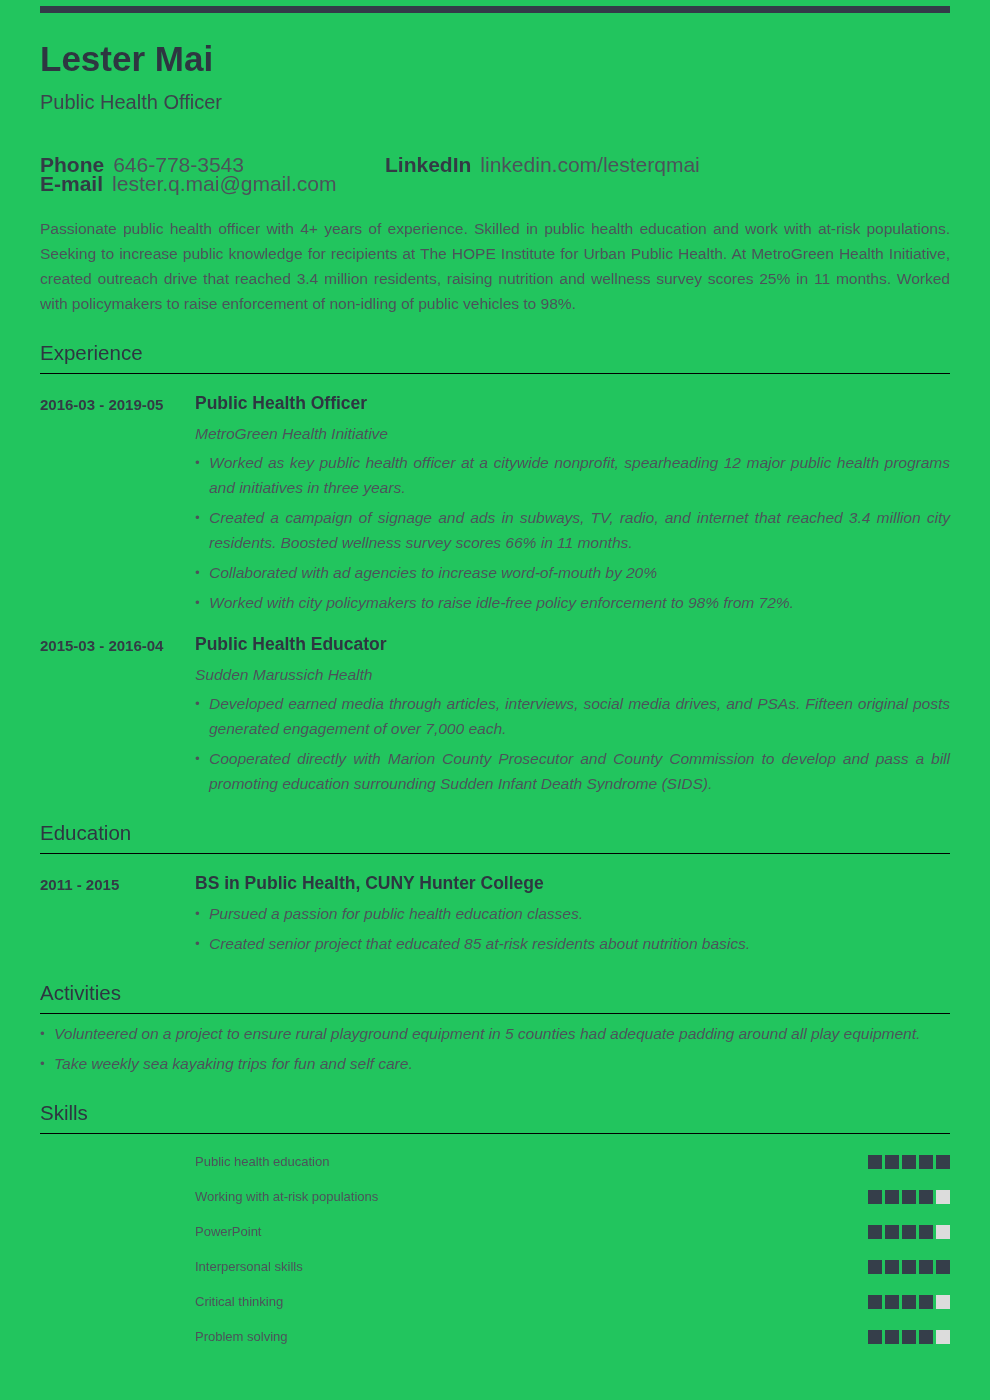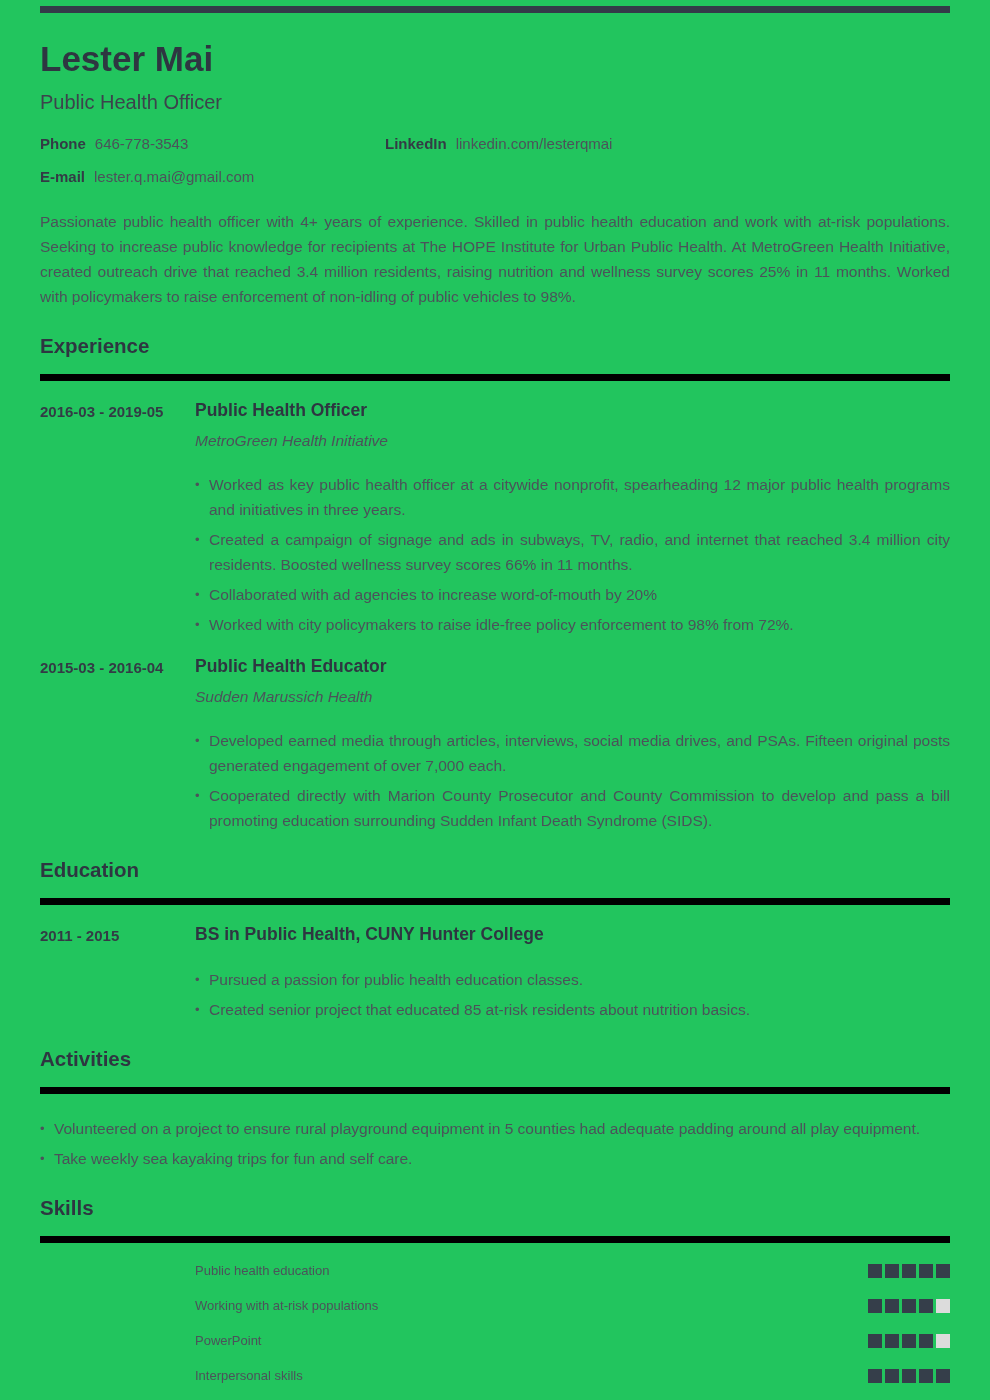--- a/index.html
+++ b/index.html
@@ -28,46 +28,45 @@
     color: #2e3641;
     line-height: 1.2;
   }
   .jobtitle {
     margin-top: 11px;
     font-size: 20px;
     color: #3c434c;
   }
 
   .contact {
-    margin-top: 20px;
+    margin-top: 41px;
     display: grid;
     grid-template-columns: 345px 1fr;
-    row-gap: 14px;
-    font-size: 15px;
+    font-size: 21px;
     line-height: 19px;
   }
   .contact .label { font-weight: bold; color: #333b45; margin-right: 9px; }
   .contact .value { color: #4c525a; }
 
   .summary {
     margin-top: 23px;
     font-size: 15.5px;
     line-height: 25px;
     color: #4c525a;
     text-align: justify;
   }
 
   .section { margin-top: 25px; }
   .section-title {
     margin: 0;
     font-size: 20.5px;
-    font-weight: bold;
+    font-weight: normal;
     color: #2e3641;
-    padding-bottom: 16px;
-    border-bottom: 7px solid #000000;
+    padding-bottom: 8px;
+    border-bottom: 1px solid #000000;
   }
 
   .entry { display: flex; margin-top: 19px; }
   .entry-date {
     flex: 0 0 155px;
     font-size: 15px;
     font-weight: bold;
     color: #333b45;
     padding-top: 3px;
   }
@@ -77,21 +76,21 @@
     font-size: 17.5px;
     font-weight: bold;
     color: #2e3641;
   }
   .entry-company {
     margin-top: 11px;
     font-size: 15.5px;
     font-style: italic;
     color: #4c525a;
   }
-  ul.bullets { list-style: none; margin: 22px 0 0 0; padding: 0; }
+  ul.bullets { list-style: none; margin: 7px 0 0 0; padding: 0; font-style: italic; }
   ul.bullets li {
     position: relative;
     padding-left: 14px;
     font-size: 15.5px;
     line-height: 25px;
     color: #4c525a;
     text-align: justify;
     margin-top: 5px;
   }
   ul.bullets li::before {

